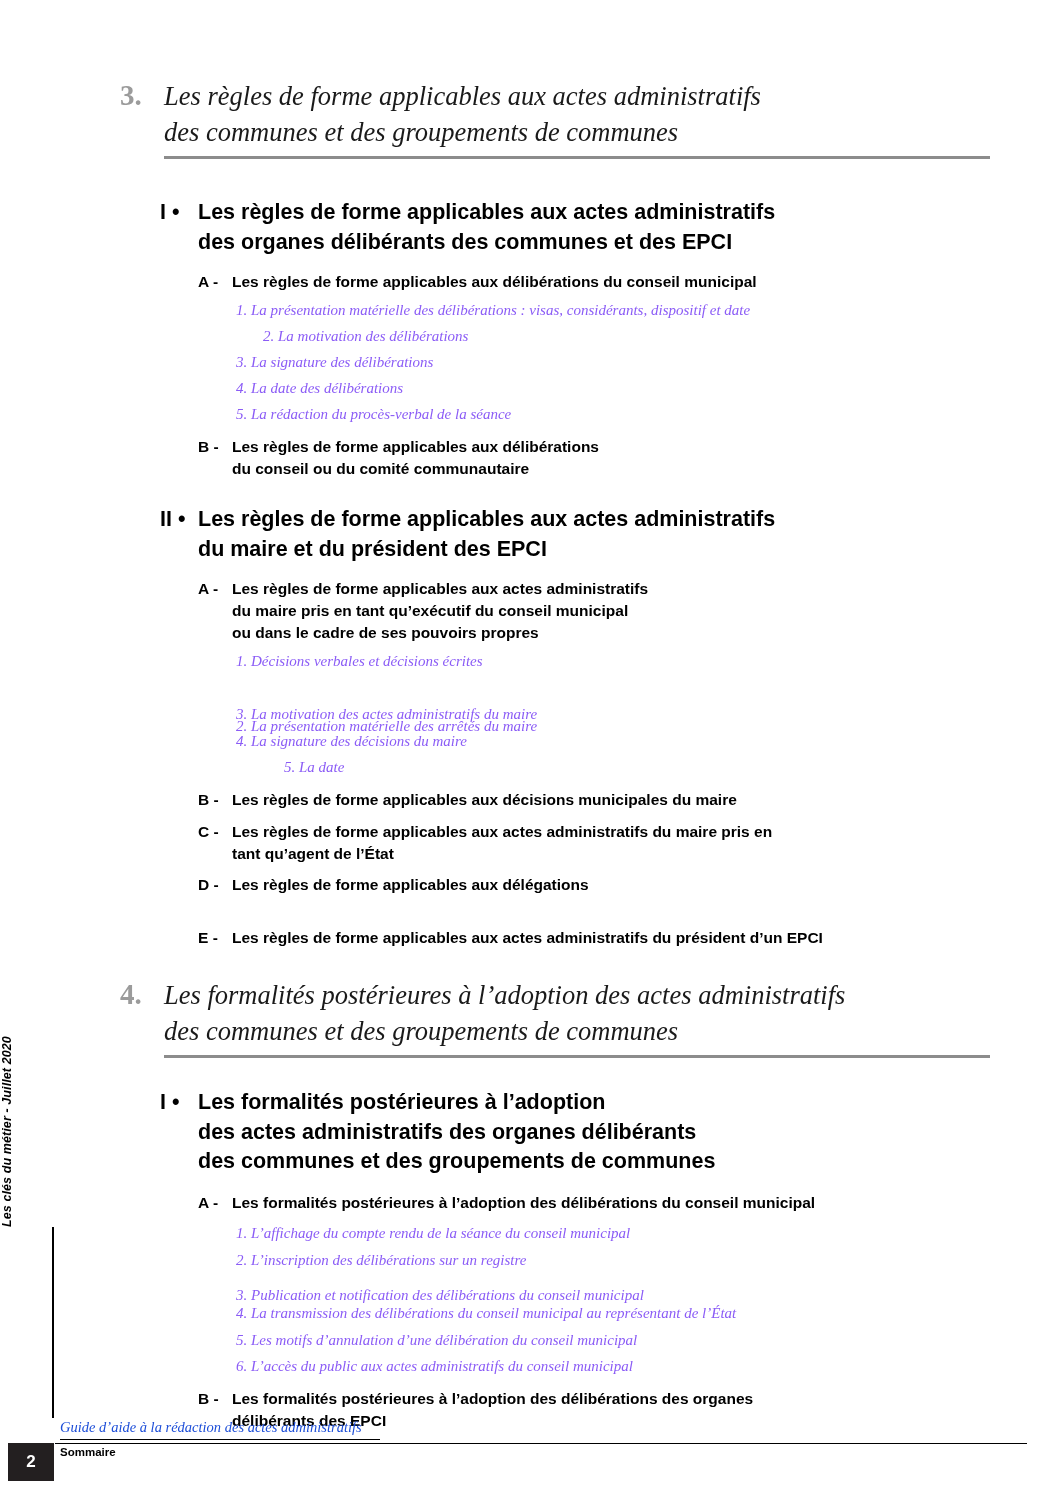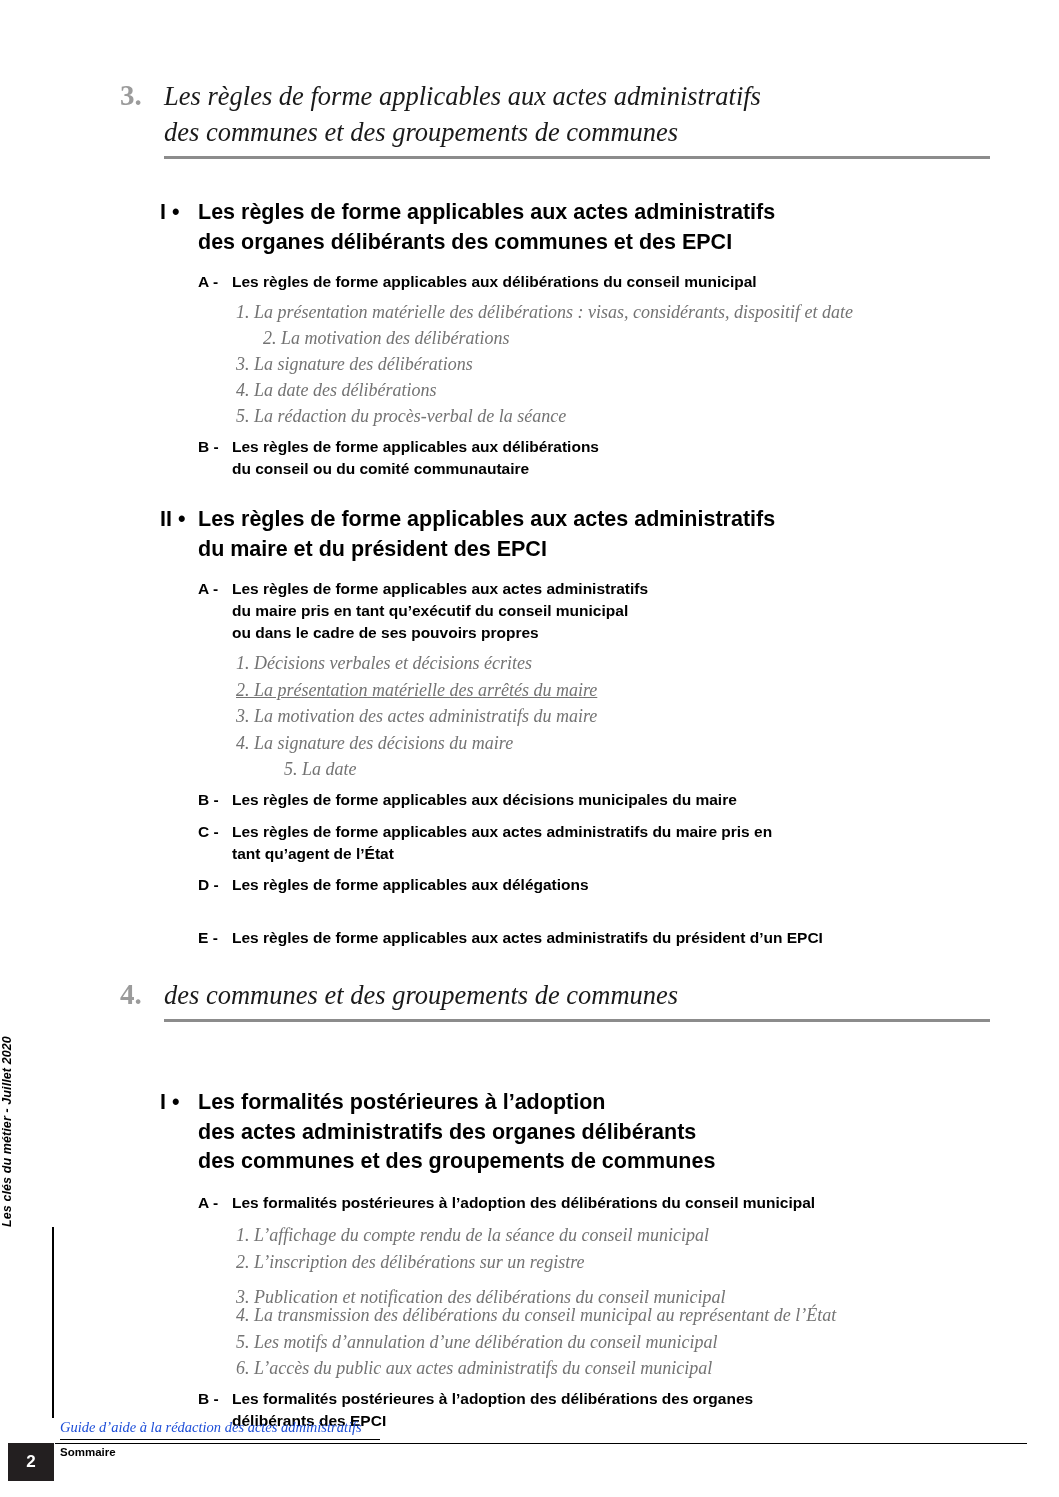--- a/index.html
+++ b/index.html
@@ -161,23 +161,23 @@
     flex: 0 0 auto;
     width: 34px;
   }
   .lvl2 .txt { flex: 1 1 auto; }
 
   
   .lvl3 {
     position: absolute;
     font-family: "Liberation Serif", serif;
     font-style: italic;
-    font-size: 18px;
+    font-size: 15px;
     line-height: 1.0;
-    color: #737373;
+    color: #8b5cf6;
     white-space: nowrap;
   }
 </style>
 </head>
 <body>
 
 <div class="side-rule"></div>
 <div class="side-text">Les clés du métier - Juillet 2020</div>
 <div class="page-num">2</div>
 
@@ -230,21 +230,21 @@
 
 <div class="lvl2" style="left:198px; top:578px; width:790px;">
   <div class="ln">A -</div>
   <div class="txt">
     <div>Les règles de forme applicables aux actes administratifs</div>
     <div>du maire pris en tant qu’exécutif du conseil municipal</div>
     <div>ou dans le cadre de ses pouvoirs propres</div>
   </div>
 </div>
 <div class="lvl3" style="left:236px; top:654px;">1. Décisions verbales et décisions écrites</div>
-<div class="lvl3" style="left:236px; top:681px;text-decoration:underline;">2. La présentation matérielle des arrêtés du maire</div>
+<div class="lvl3" style="left:236px; top:719px;">2. La présentation matérielle des arrêtés du maire</div>
 <div class="lvl3" style="left:236px; top:707px;">3. La motivation des actes administratifs du maire</div>
 <div class="lvl3" style="left:236px; top:734px;text-align:center;">4. La signature des décisions du maire</div>
 <div class="lvl3" style="left:236px; top:760px;margin-left:48px;">5. La date</div>
 
 <div class="lvl2" style="left:198px; top:789px; width:790px;">
   <div class="ln">B -</div>
   <div class="txt">
     <div>Les règles de forme applicables aux décisions municipales du maire</div>
   </div>
 </div>
@@ -268,20 +268,21 @@
   <div class="ln">E -</div>
   <div class="txt">
     <div>Les règles de forme applicables aux actes administratifs du président d’un EPCI</div>
   </div>
 </div>
 
 <div class="chapter" style="top:977px;">
   <div class="ch-row">
     <div class="ch-num">4.</div>
     <div class="ch-title">
+      <div>Les formalités postérieures à l’adoption des actes administratifs</div>
       <div>des communes et des groupements de communes</div>
     </div>
   </div>
   <div class="ch-rule"></div>
 </div>
 
 <div class="lvl1" style="left:160px; top:1088px; width:830px;">
   <div class="rn">I •</div>
   <div class="txt">
     <div>Les formalités postérieures à l’adoption</div>

